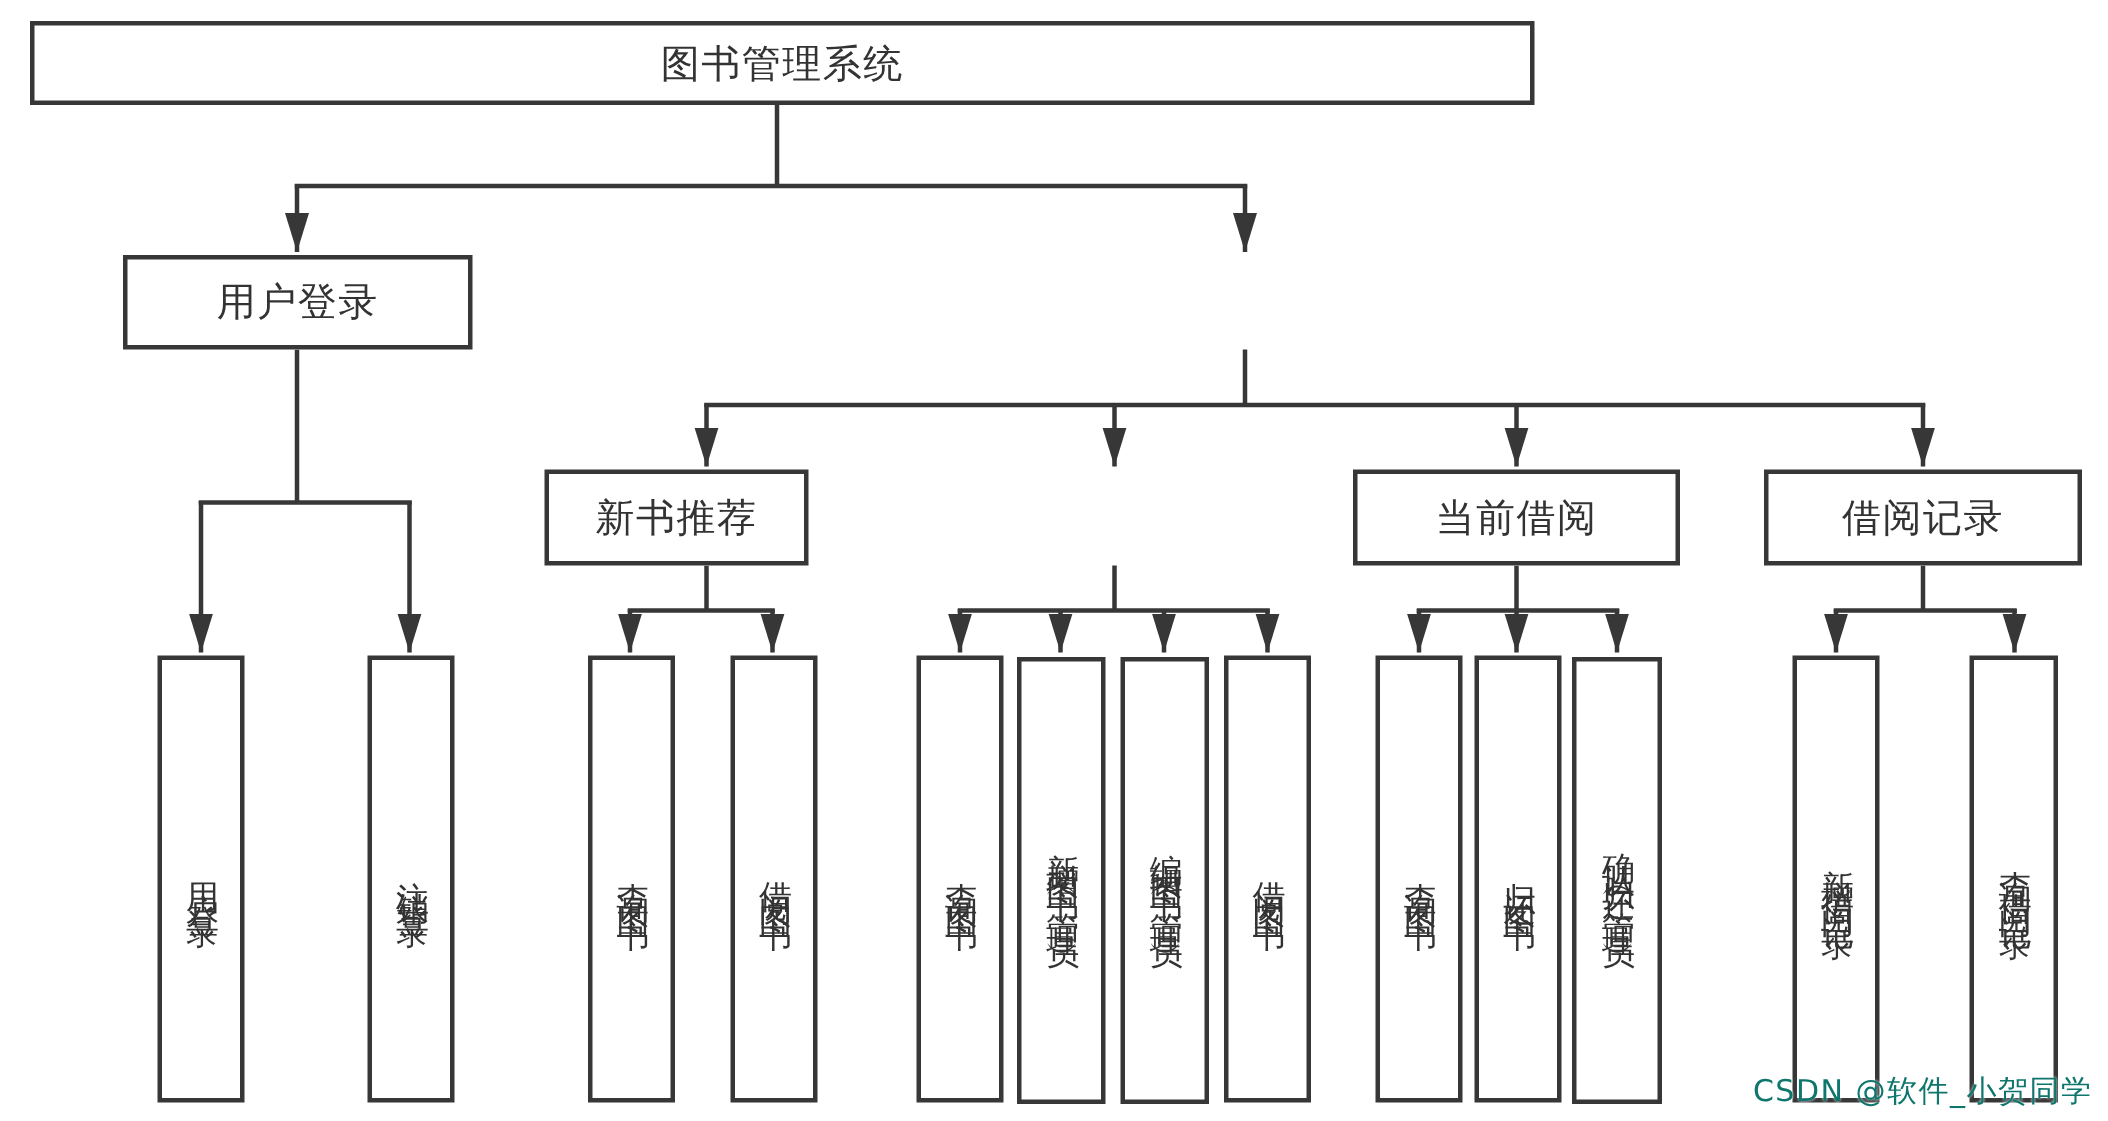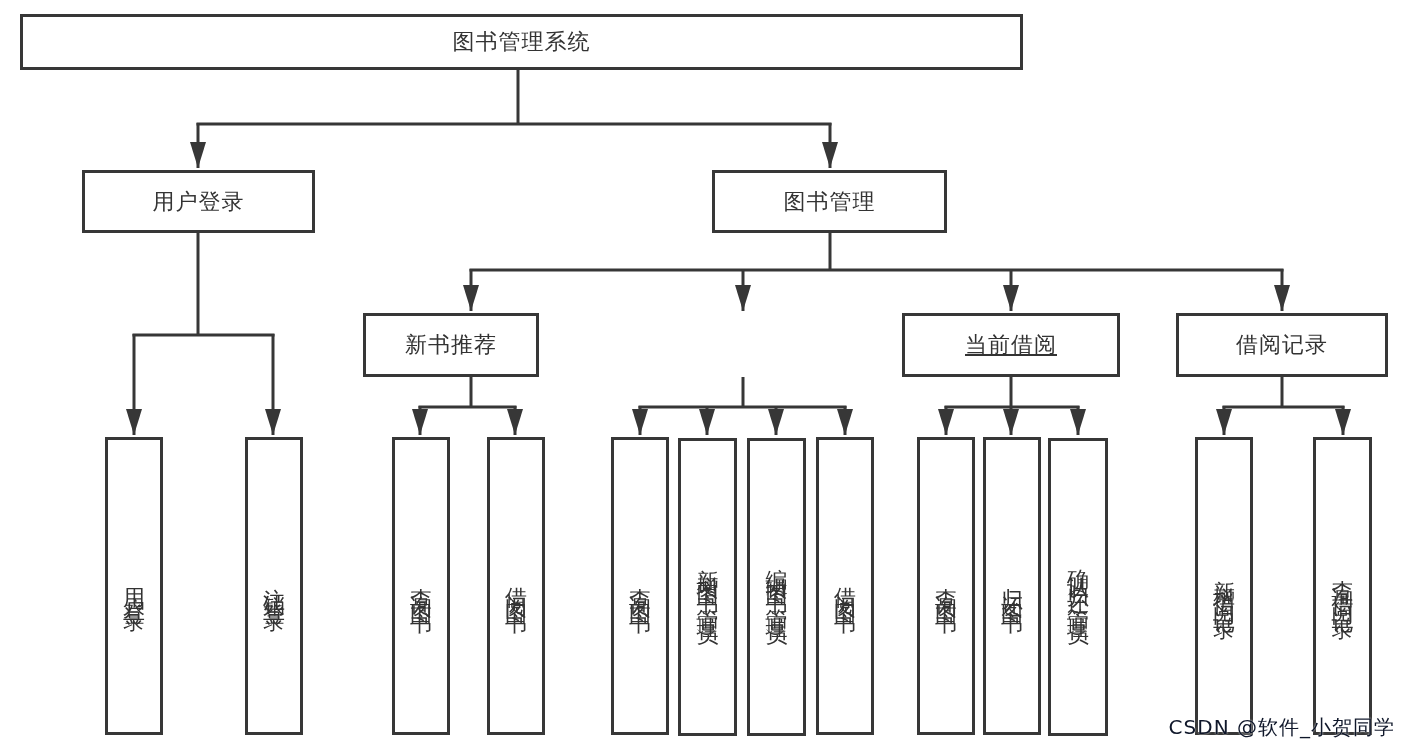--- a/index.html
+++ b/index.html
@@ -23,37 +23,37 @@
   }
   .node {
     position: absolute;
     box-sizing: border-box;
     background: #ffffff;
     border: 3px solid #373737;
     color: #333333;
     display: flex;
     align-items: center;
     justify-content: center;
-    font-size: 22px;
+    font-size: 26px;
     letter-spacing: 1px;
     white-space: nowrap;
   }
   .leaf {
     writing-mode: vertical-rl;
     text-orientation: mixed;
     letter-spacing: 8px;
     font-size: 22px;
     line-height: 1;
   }
   .watermark {
     position: absolute;
     right: 10px;
     bottom: 6px;
     font-size: 20px;
-    color: #0f172a;
+    color: #0f766e;
     letter-spacing: 1px;
     text-shadow: 0 0 2px #ffffff;
     z-index: 5;
     white-space: nowrap;
   }
 </style>
 </head>
 <body>
 
 <div id="stage">
@@ -104,24 +104,23 @@
       <line x1="1282" y1="377" x2="1282" y2="407"></line>
       <line x1="1222.5" y1="407" x2="1344.5" y2="407"></line>
       <line x1="1224" y1="406" x2="1224" y2="435" marker-end="url(#arr)"></line>
       <line x1="1343" y1="406" x2="1343" y2="435" marker-end="url(#arr)"></line>
     </g>
   </svg>
 
   <div class="node" style="left:20px; top:14px; width:1003px; height:56px;">图书管理系统</div>
 
   <div class="node" style="left:82px; top:170px; width:233px; height:63px;">用户登录</div>
-  <div class="node" style="left:712px; top:170px; width:235px; height:63px;">图书管理</div>
 
   <div class="node" style="left:363px; top:313px; width:176px; height:64px;">新书推荐</div>
-  <div class="node" style="left:902px; top:313px; width:218px; height:64px;text-decoration:underline;">当前借阅</div>
+  <div class="node" style="left:902px; top:313px; width:218px; height:64px;">当前借阅</div>
   <div class="node" style="left:1176px; top:313px; width:212px; height:64px;">借阅记录</div>
 
   <div class="node leaf" style="left:105px; top:437px; width:58px; height:298px;">用户登录</div>
   <div class="node leaf" style="left:245px; top:437px; width:58px; height:298px;">注销登录</div>
 
   <div class="node leaf" style="left:392px; top:437px; width:58px; height:298px;">查询图书</div>
   <div class="node leaf" style="left:487px; top:437px; width:58px; height:298px;">借阅图书</div>
 
   <div class="node leaf" style="left:611px; top:437px; width:58px; height:298px;">查询图书</div>
   <div class="node leaf" style="left:678px; top:438px; width:59px; height:298px;">新增图书（管理员）</div>

